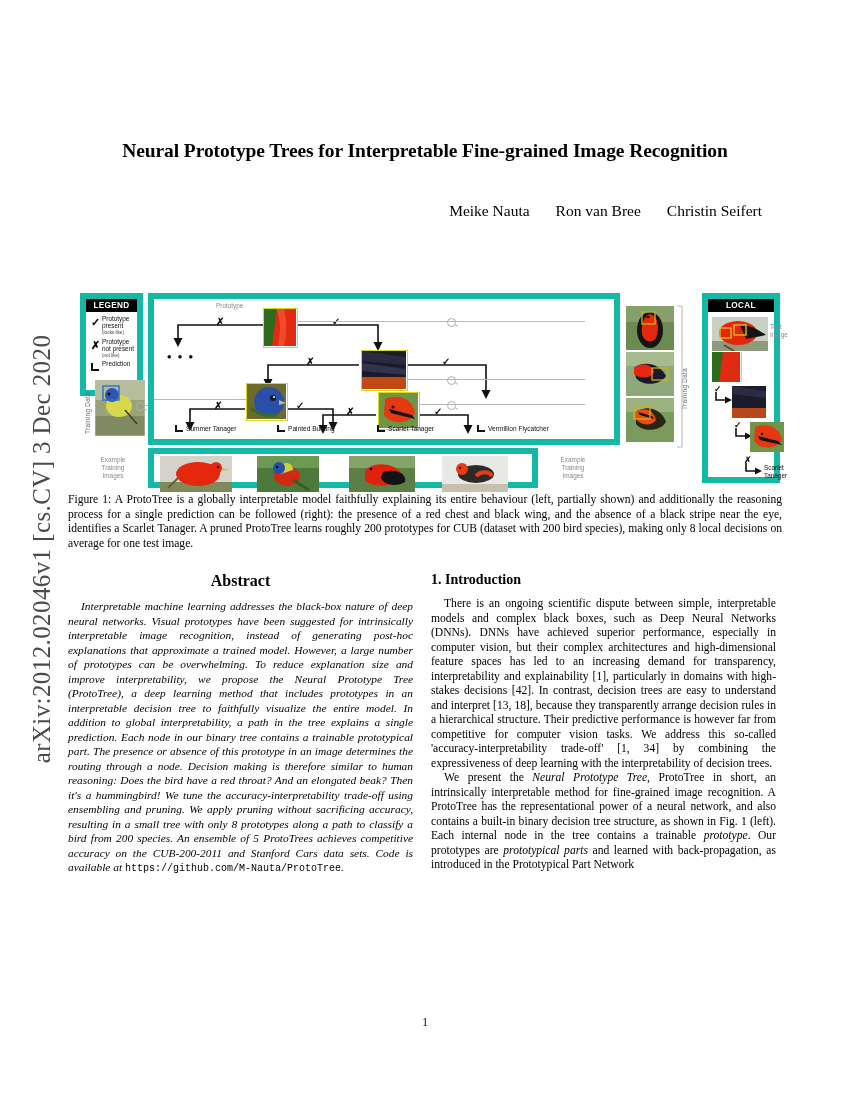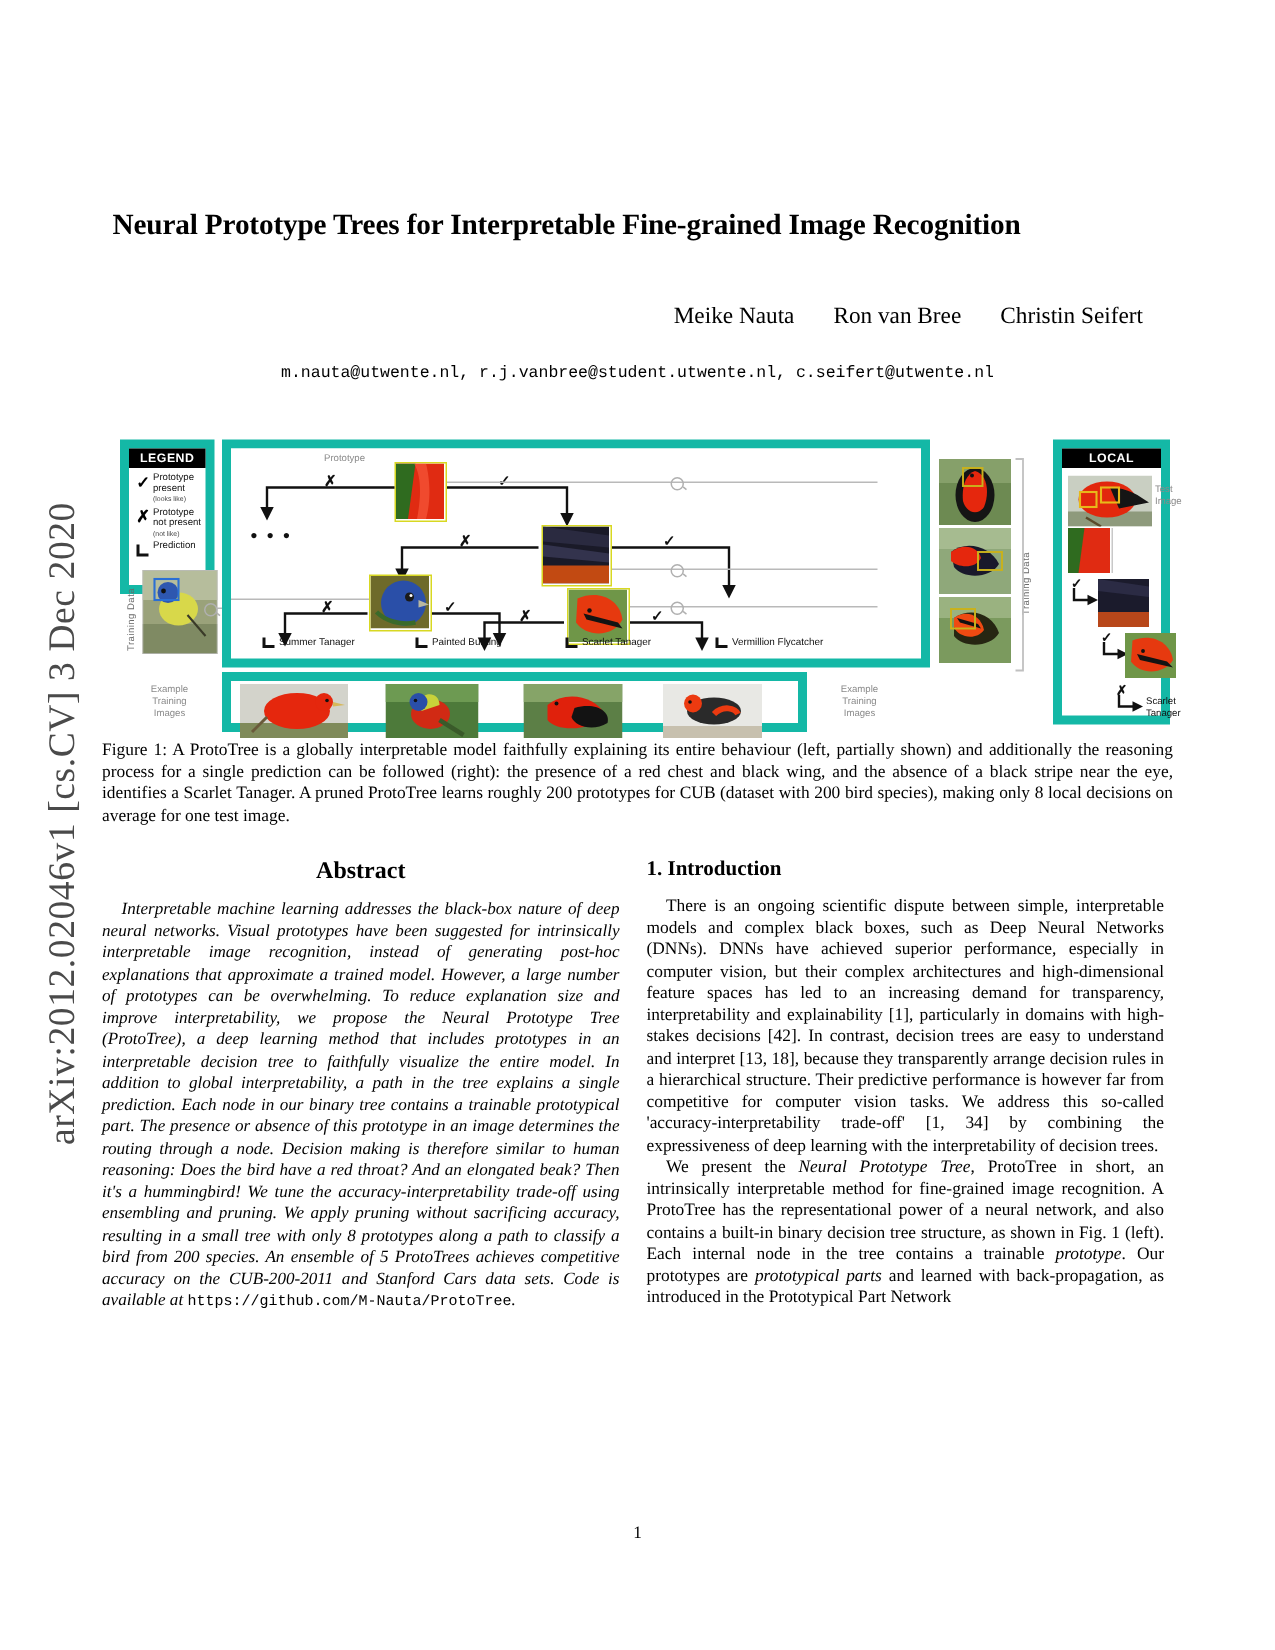--- a/index.html
+++ b/index.html
@@ -14,21 +14,21 @@
   #arxiv-stamp{
     position:absolute;left:-258px;top:535px;width:600px;
     transform:rotate(-90deg);transform-origin:center center;
     font-family:"Liberation Serif", serif;
     font-size:25px;letter-spacing:.4px;color:#4a4a4a;
     text-align:center;white-space:nowrap;
   }
 
   
   #title{
-    position:absolute;left:75px;top:140px;width:700px;text-align:left;
+    position:absolute;left:75px;top:140px;width:700px;text-align:center;
     font-size:19.5px;font-weight:bold;letter-spacing:-.1px;
   }
   #authors{
     position:absolute;left:75px;top:200px;width:700px;text-align:right;
     font-size:15.5px;line-height:21px;
   }
   #authors .names span{margin:0 13px;}
   #emails{
     position:absolute;left:75px;top:243px;width:700px;text-align:center;
     font-family:"Liberation Mono", monospace;font-size:11px;color:#000;
@@ -116,21 +116,20 @@
 
   <div id="arxiv-stamp">arXiv:2012.02046v1  [cs.CV]  3 Dec 2020</div>
 
   <div id="title">Neural Prototype Trees for Interpretable Fine-grained Image Recognition</div>
 
   <div id="authors">
     <div class="names">
       <span>Meike Nauta</span><span>Ron van Bree</span><span>Christin Seifert</span>
     </div>
   </div>
-  <div id="emails">m.nauta@utwente.nl, r.j.vanbree@student.utwente.nl, c.seifert@utwente.nl</div>
 
   <div id="figure">
 
     <div class="fig-panel boxed" id="legend">
       <div class="blackbar">LEGEND</div>
       <div class="lg-rows">
         <div class="lg-row">
           <div class="lg-mark">✓</div>
           <div>
             <div class="lg-txt">Prototype present</div>

